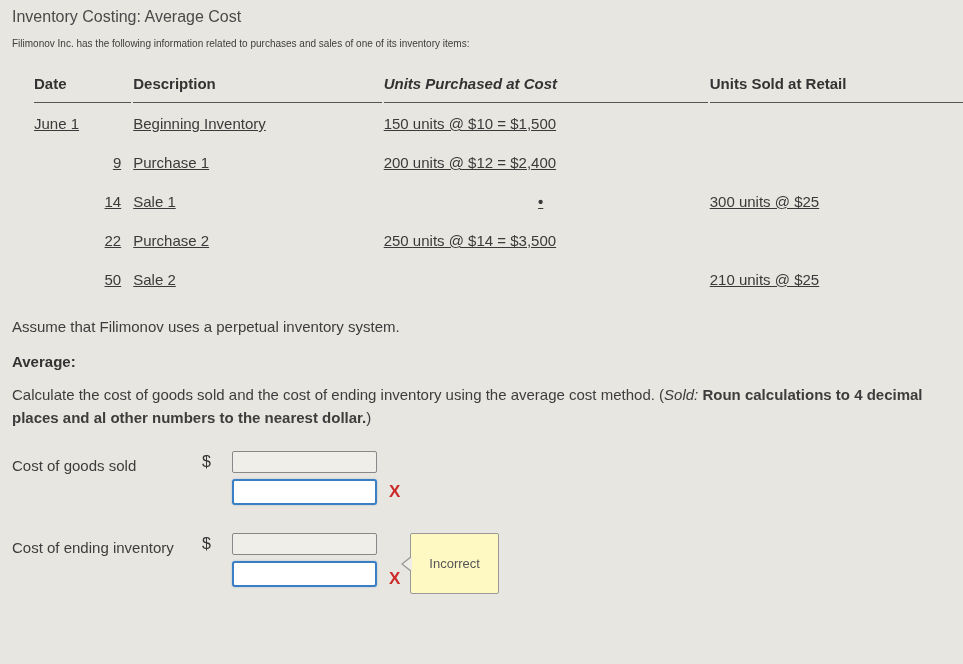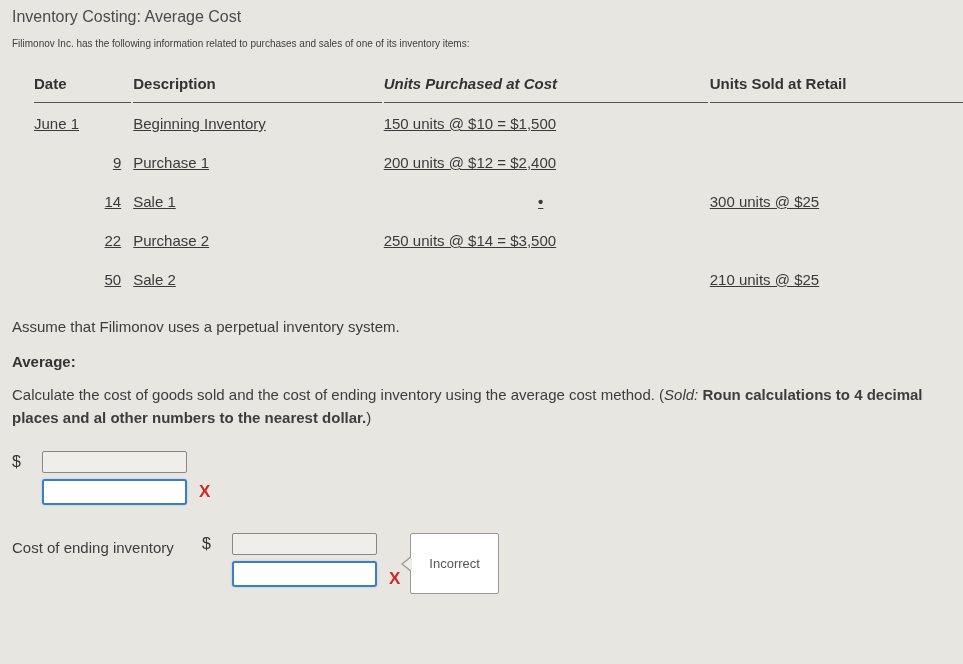--- a/index.html
+++ b/index.html
@@ -111,21 +111,21 @@
       margin-bottom: 3px;
       margin-right: 10px;
     }
     .feedback {
       align-self: flex-end;
       margin-bottom: -2px;
     }
     .feedback-box {
       display: inline-block;
       border: 1px solid #999;
-      background: #ffffff;
+      background: #fef9c3;
       padding: 22px 18px;
       font-size: 13px;
       color: #555;
       position: relative;
       border-radius: 2px;
     }
     .feedback-box::before {
       content: '';
       position: absolute;
       left: -10px;
@@ -199,20 +199,21 @@
 
 <div class="assume">Assume that Filimonov uses a perpetual inventory system.</div>
 
 <div class="required">Average:</div>
 
 <div class="instruction">
   <span>Calculate the cost of goods sold and the cost of ending inventory using the average cost method. (</span><i><span>Sold:</span></i><b><span> Roun calculations to 4 decimal places and al other numbers to the nearest dollar.</span></b><span>)</span>
 </div>
 
 <div class="input-row">
+  <div class="label-col">Cost of goods sold</div>
   <div class="currency">$</div>
   <div class="input-col">
     <div class="top-input"></div>
     <input type="text" class="main-input" style="">
   </div>
   <div class="mark-x">X</div>
 </div>
 
 <div class="input-row">
   <div class="label-col">Cost of ending inventory</div>

